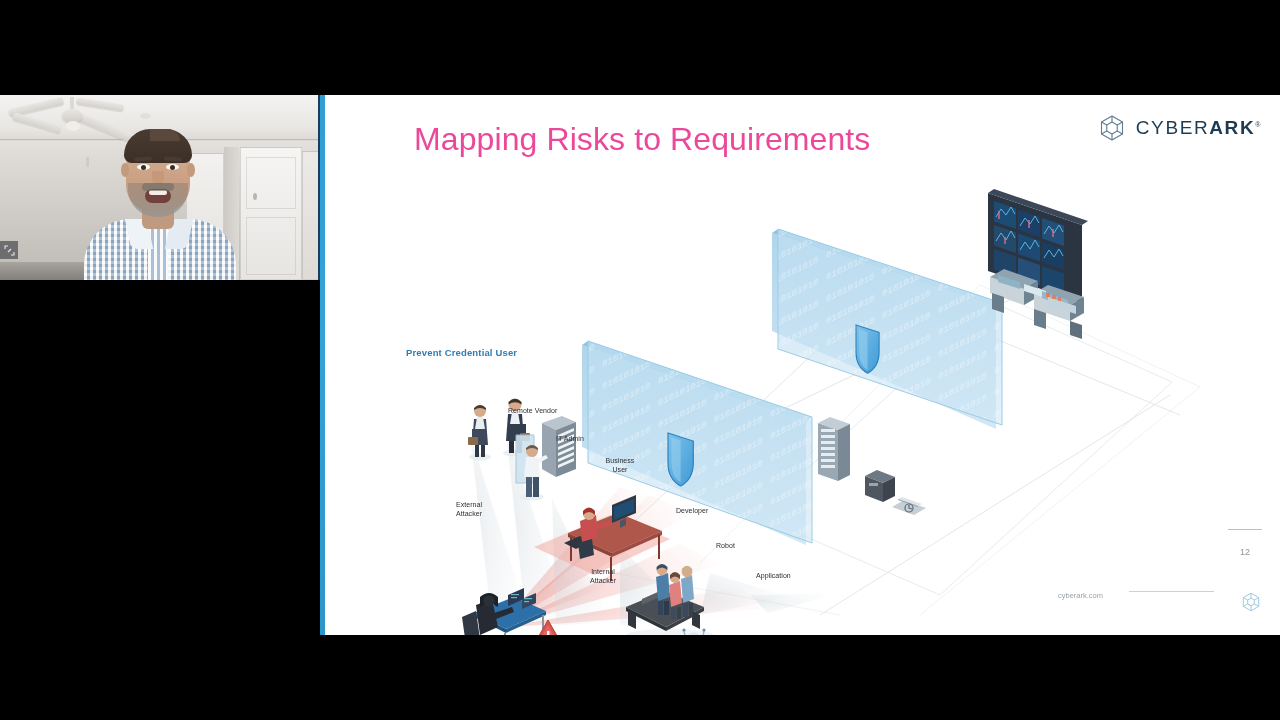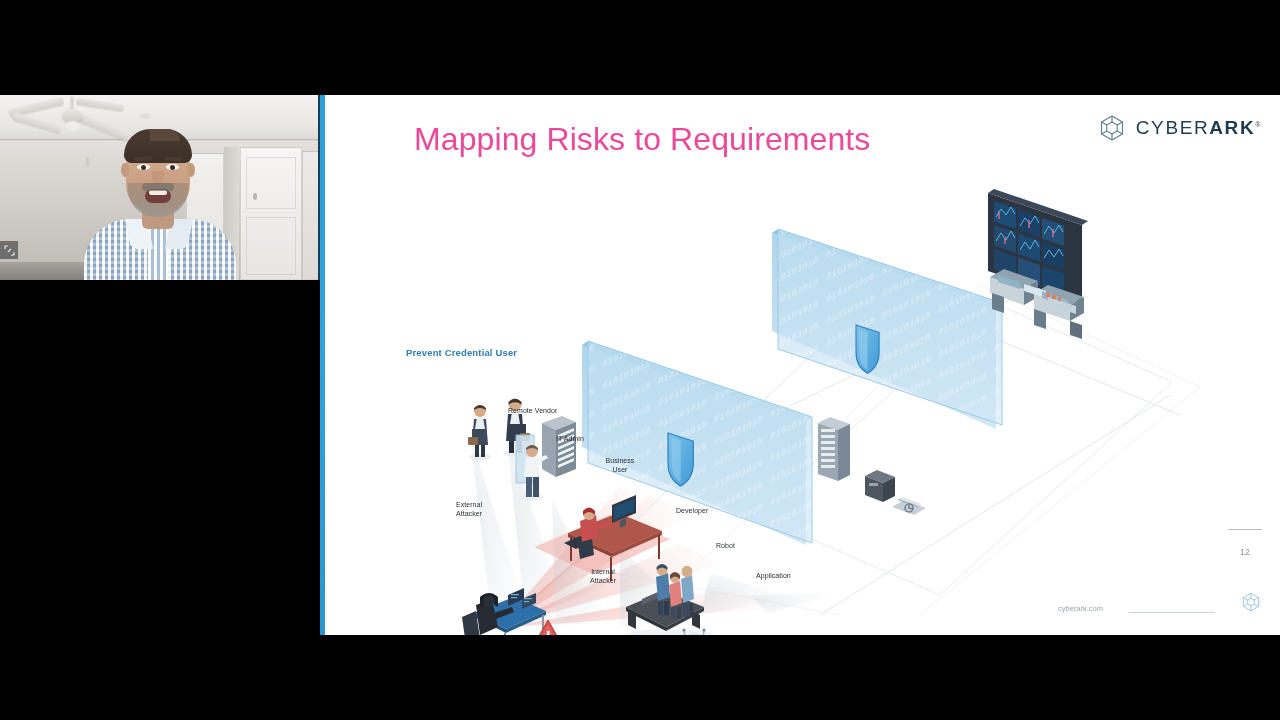--- a/index.html
+++ b/index.html
@@ -125,21 +125,21 @@
   .logo-text { font-size:19px; letter-spacing:1.6px; color:#1d3b52; white-space:nowrap; }
   .logo-text b { font-weight:700; }
   .logo-text sup { font-size:7px; vertical-align:super; }
 
   
   .slide-num { position:absolute; right:20px; top:452px; text-align:center; width:30px;
                font-size:9px; color:#8e9499; }
   .slide-num-rule { position:absolute; right:18px; top:434px; width:34px; height:1px;
                     background:#b9bfc4; }
   .footer { position:absolute; left:738px; bottom:22px; right:18px;
-            display:flex; align-items:flex-end; gap:26px; }
+            display:flex; align-items:flex-start; gap:26px; }
   .footer-url { font-size:7.5px; color:#9aa3ab; white-space:nowrap; }
   .footer-rule { flex:1; height:1px; background:#c9d2d9; }
 
   
   #scene { position:absolute; left:0; top:0; width:960px; height:540px; }
   #scene svg { display:block; }
 
   .lbl { position:absolute; font-size:7px; color:#2a2f34; line-height:1.25;
          white-space:nowrap; letter-spacing:.05px; }
   .lbl-c { text-align:center; }

